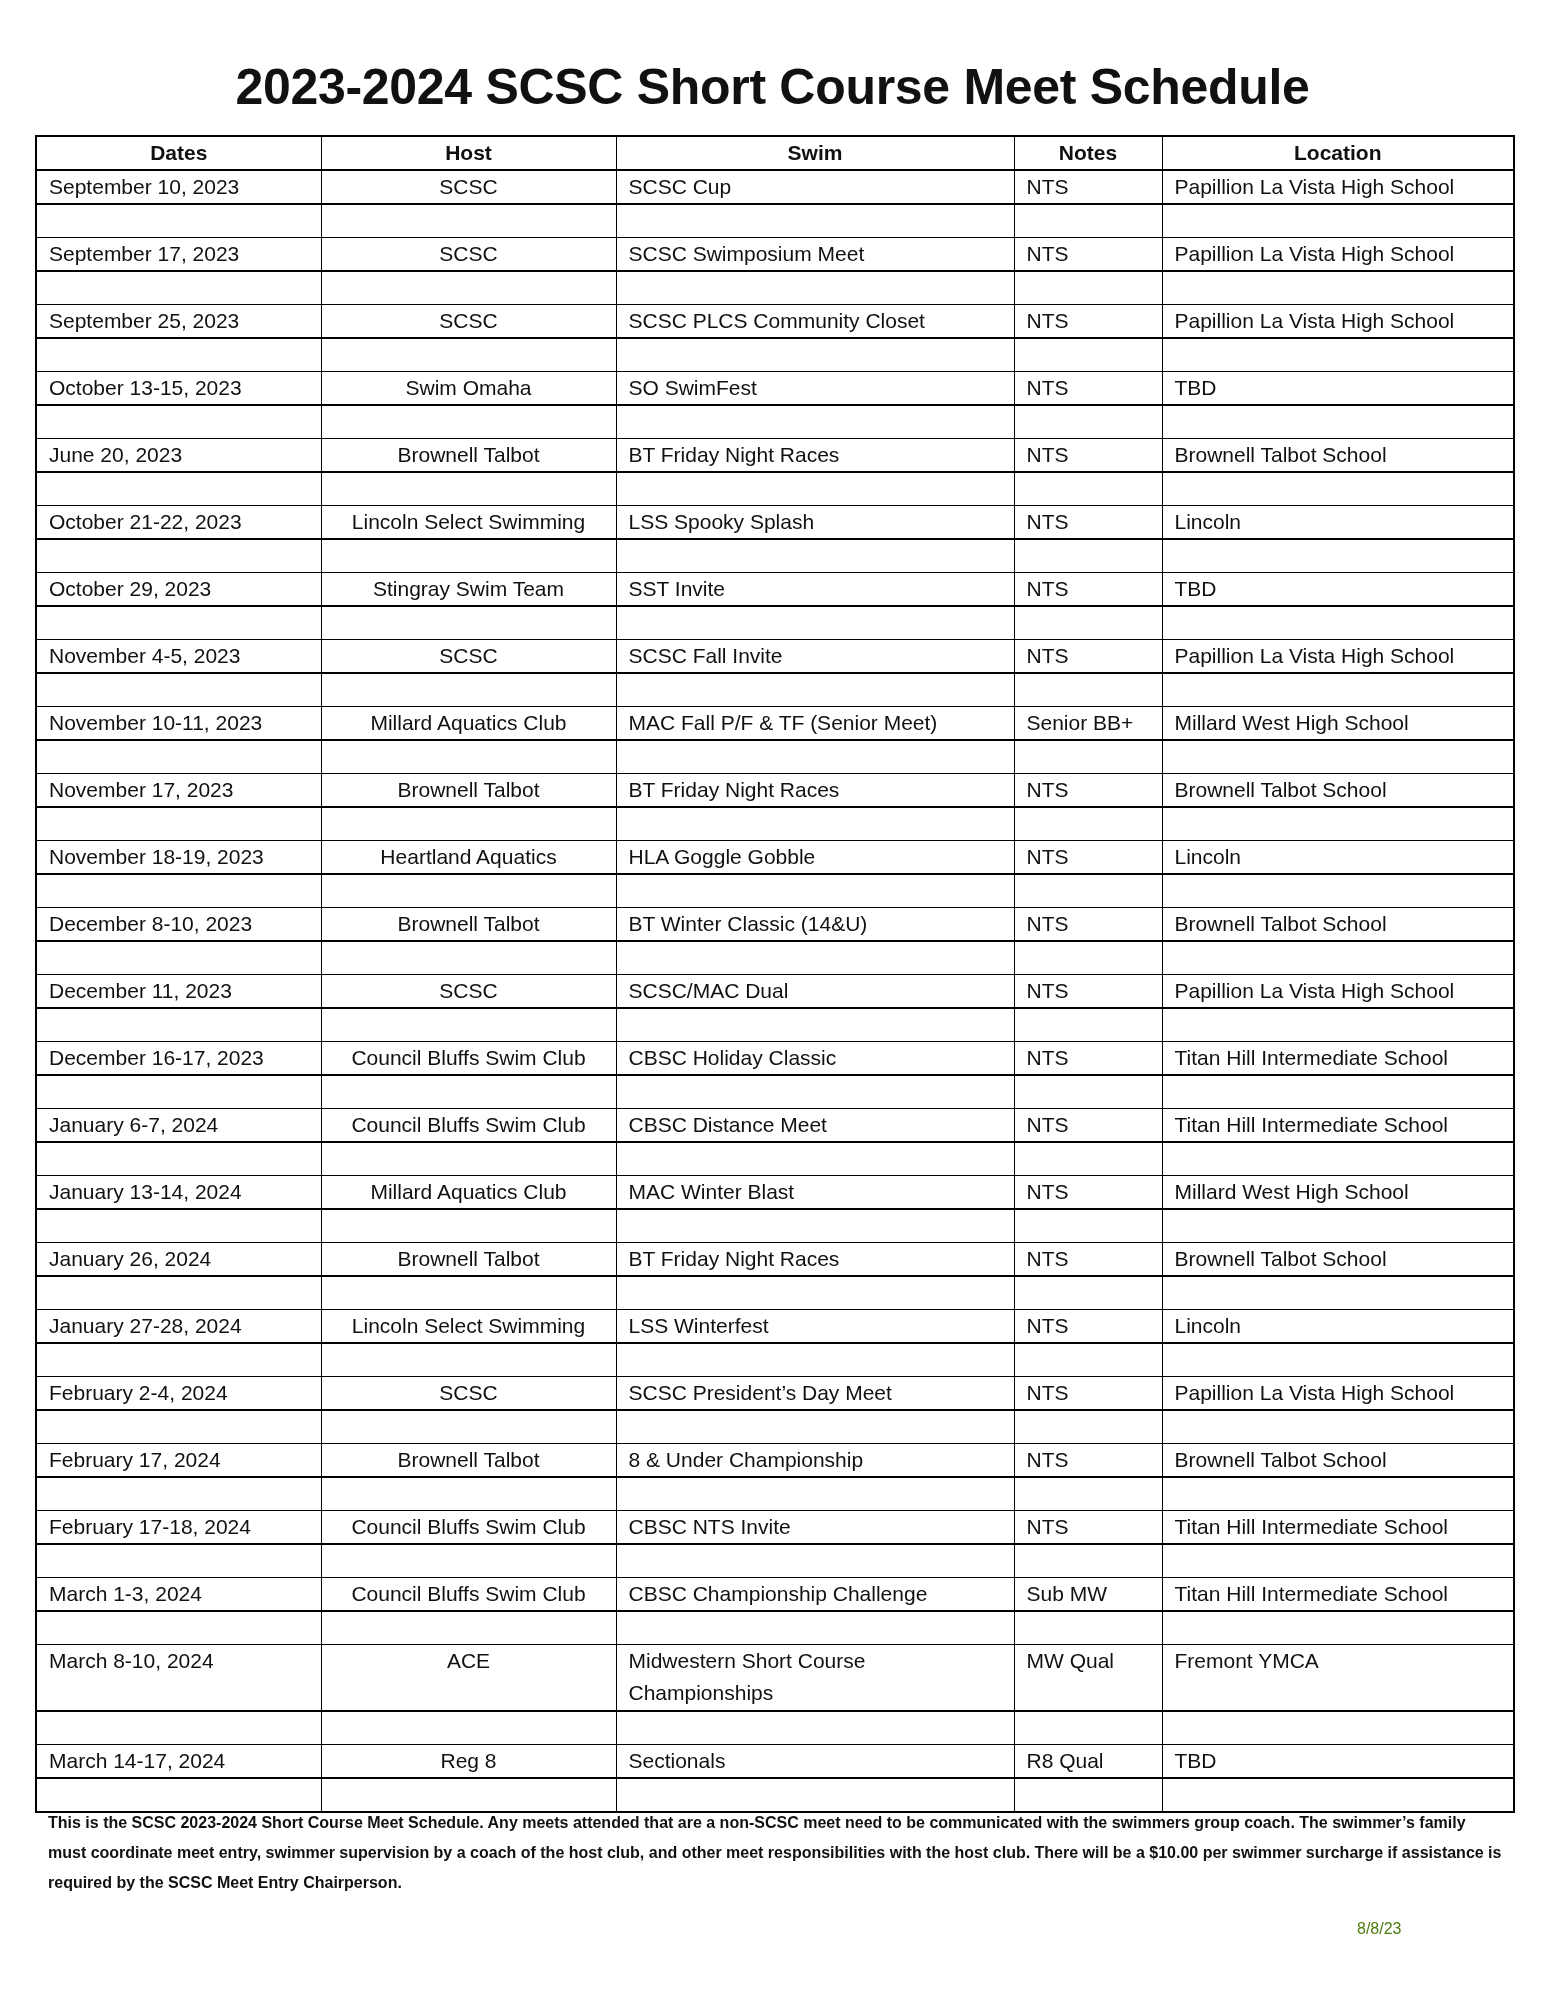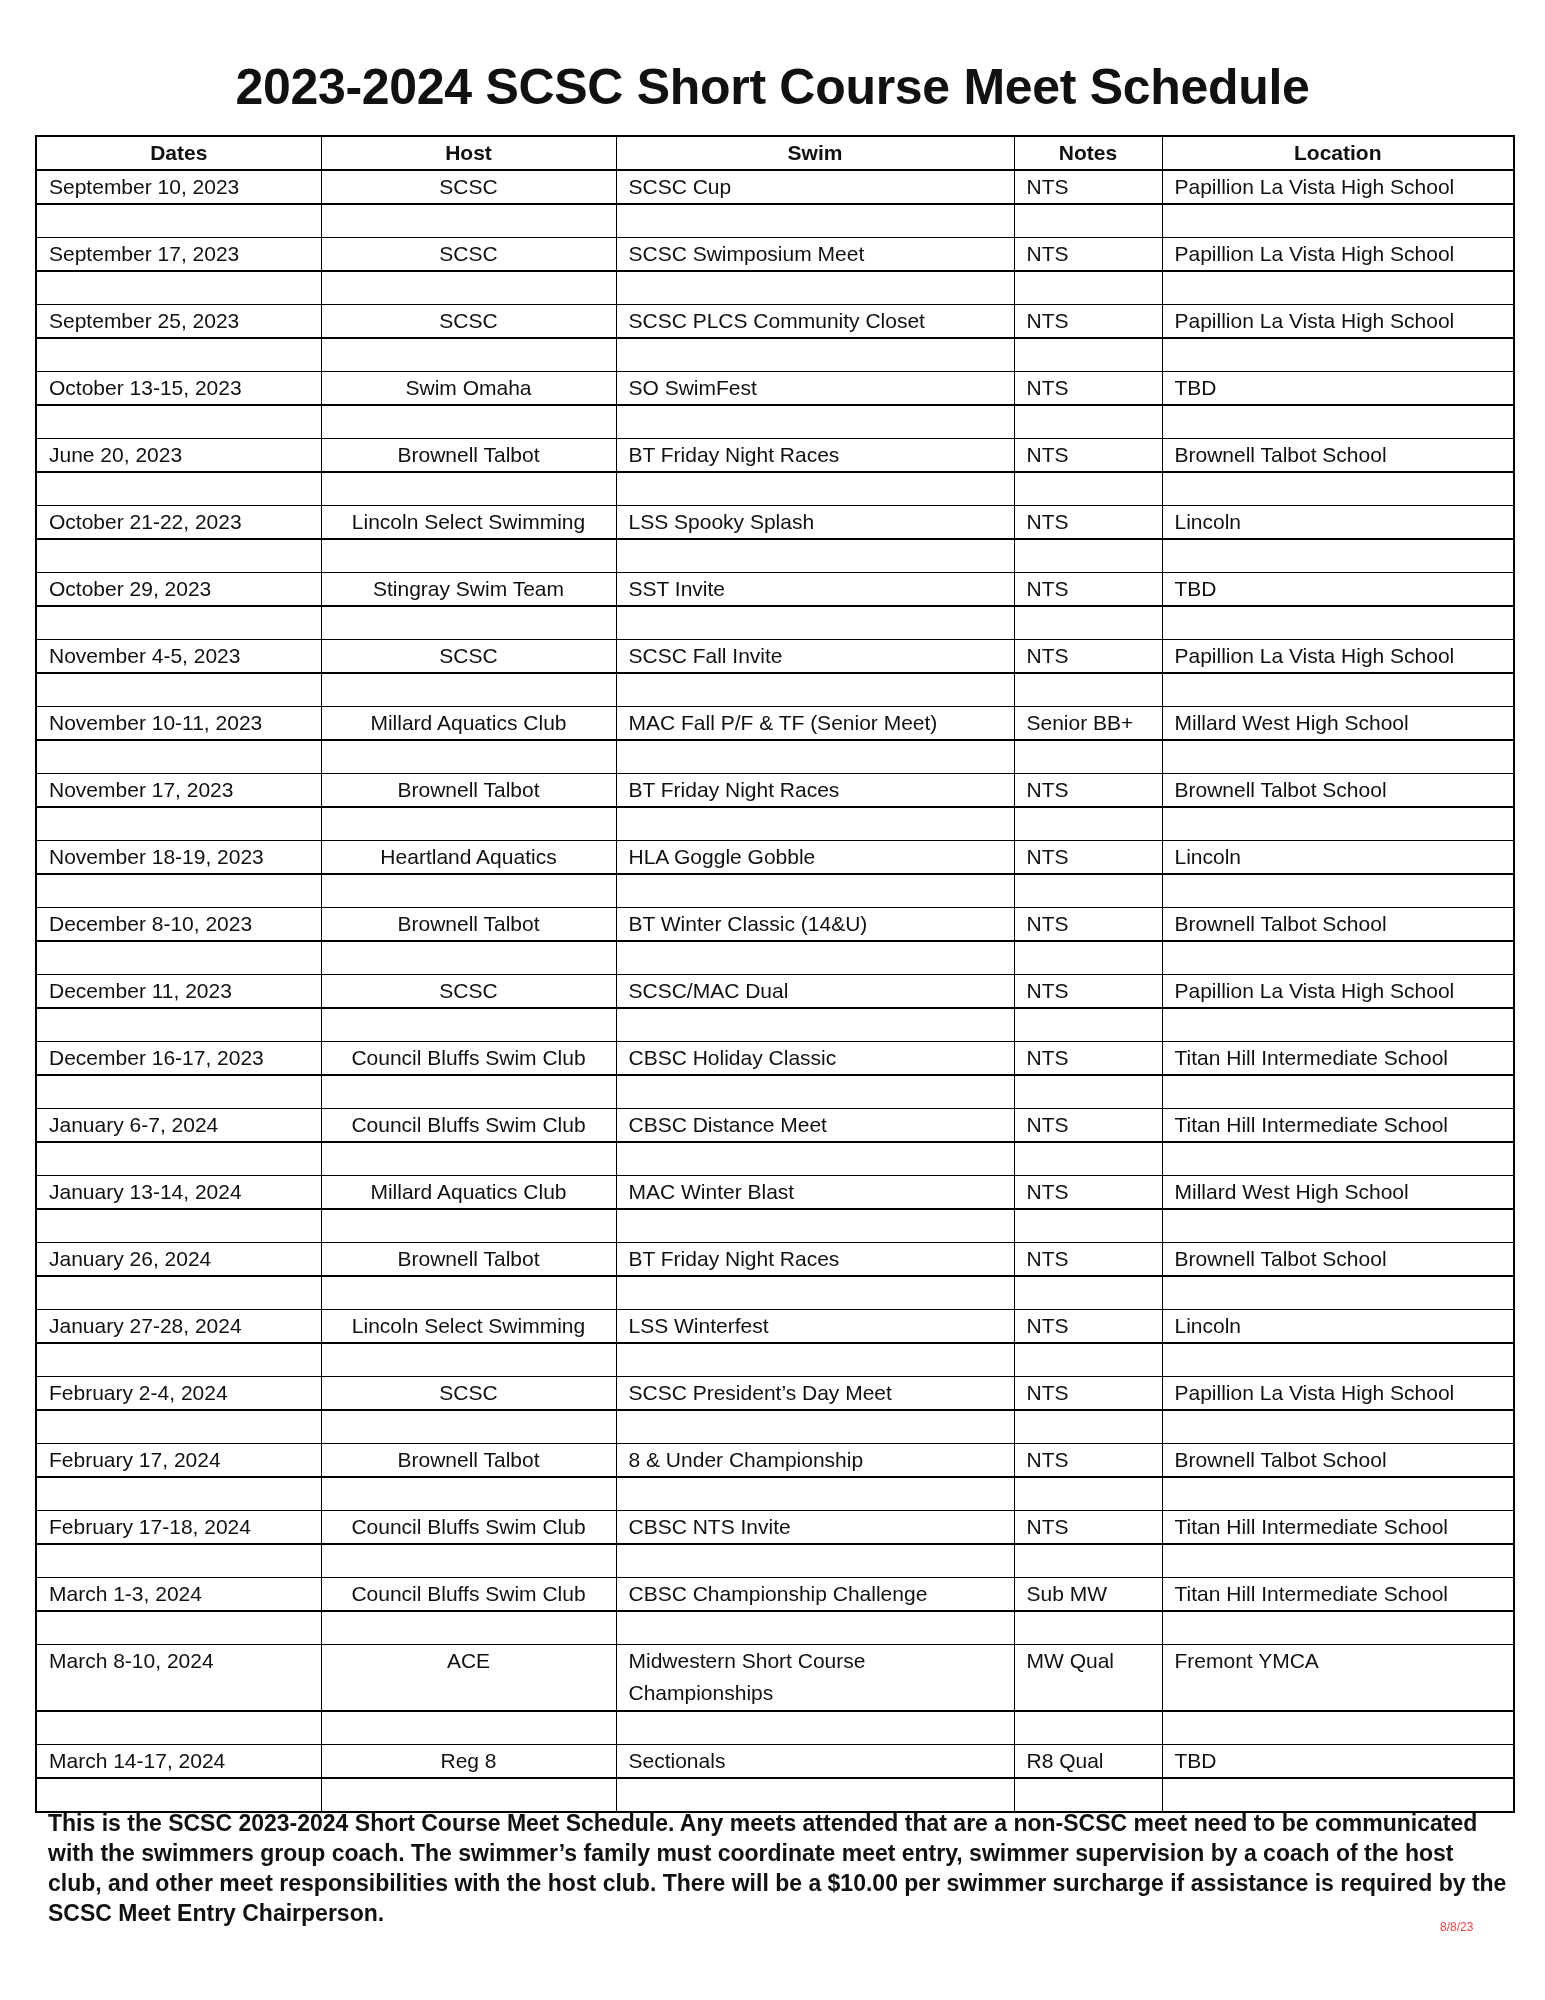--- a/index.html
+++ b/index.html
@@ -29,24 +29,24 @@
   }
   table.sched th {
     font-weight: bold; text-align: center; height: 31px; border-bottom: 2.5px solid #000;
   }
   table.sched td.host { text-align: center; }
   table.sched tr.blank td { height: 32px; }
   table.sched tr.double td { height: 65px; white-space: normal; margin-top: 21px; }
   table.sched tr.event td { border-bottom-width: 2.5px; }
   .footer-note {
     position: absolute; top: 1808px; left: 48px; width: 1460px;
-    font-size: 23px; font-weight: bold; line-height: 30px;
+    font-size: 16px; font-weight: bold; line-height: 30px;
   }
   .rev-date {
-    position: absolute; top: 1920px; left: 1440px; font-size: 12px; color: #ef4444;
+    position: absolute; top: 1920px; left: 1357px; font-size: 16px; color: #4d7c0f;
   }
 </style>
 </head>
 <body>
 
 <div class="title">2023-2024 SCSC Short Course Meet Schedule</div>
 
 <table class="sched">
   <colgroup>
     <col class="c-dates">

